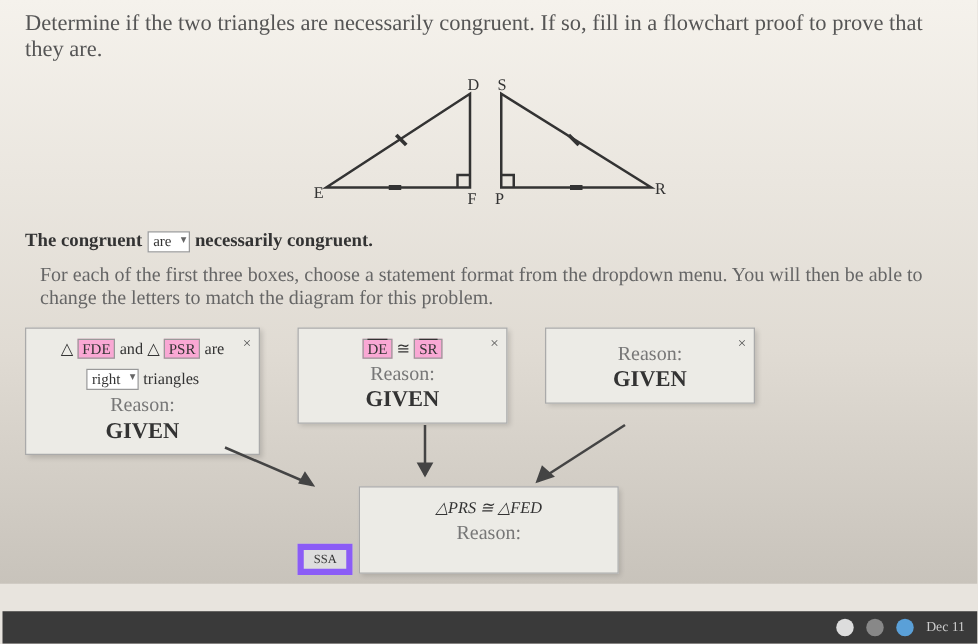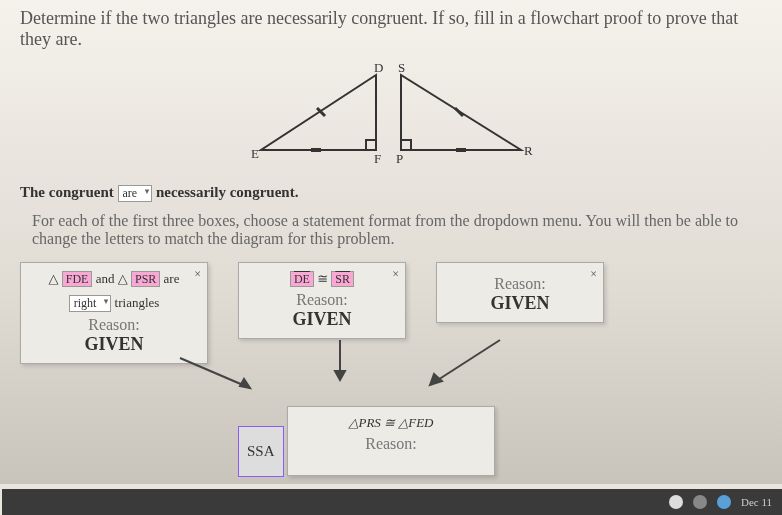--- a/index.html
+++ b/index.html
@@ -13,22 +13,22 @@
 .note{font-size:16px;color:#666;margin:4px 12px 14px}
 .cards{display:flex;gap:30px;align-items:flex-start;position:relative}
 .card{border:1px solid #aaa;background:#ecebe6;padding:8px;font-size:13px;text-align:center;position:relative;box-shadow:2px 2px 4px rgba(0,0,0,.15)}
 .card .x{position:absolute;top:4px;right:6px;font-size:12px;color:#555}
 .tok{border:1px solid #999;background:#f9a8d4;padding:0 3px;font-size:12px}
 .ov{text-decoration:overline}
 .r{font-size:16px;color:#777;margin-top:4px}
 .giv{font-weight:bold;font-size:18px}
 .c1{width:170px}
 .c2,.c3{width:150px}
-.conc{margin:42px auto 0;width:190px;position:relative}
-.ssa{border:1px solid #8b5cf6;background:#ddd;font-size:15px;padding:16px 8px;position:absolute;left:-50px;bottom:-2px}
+.conc{margin:25px auto 0;width:190px;position:relative}
+.ssa{border:5px solid #8b5cf6;background:#ddd;font-size:10px;padding:2px 8px;position:absolute;left:-50px;bottom:-2px}
 .bar{position:absolute;bottom:0;left:2px;right:0;height:26px;background:#3a3a3a;color:#ccc;display:flex;justify-content:flex-end;align-items:center;padding:0 10px;gap:10px;font-size:11px}
 .ic{width:14px;height:14px;border-radius:50%;display:inline-block}
 .arrows{position:absolute;top:310px;left:0;width:100%;pointer-events:none}
 </style>
 </head>
 <body>
 
 <div class="page">
   <div class="q">Determine if the two triangles are necessarily congruent. If so, fill in a flowchart proof to prove that they are.</div>
 

